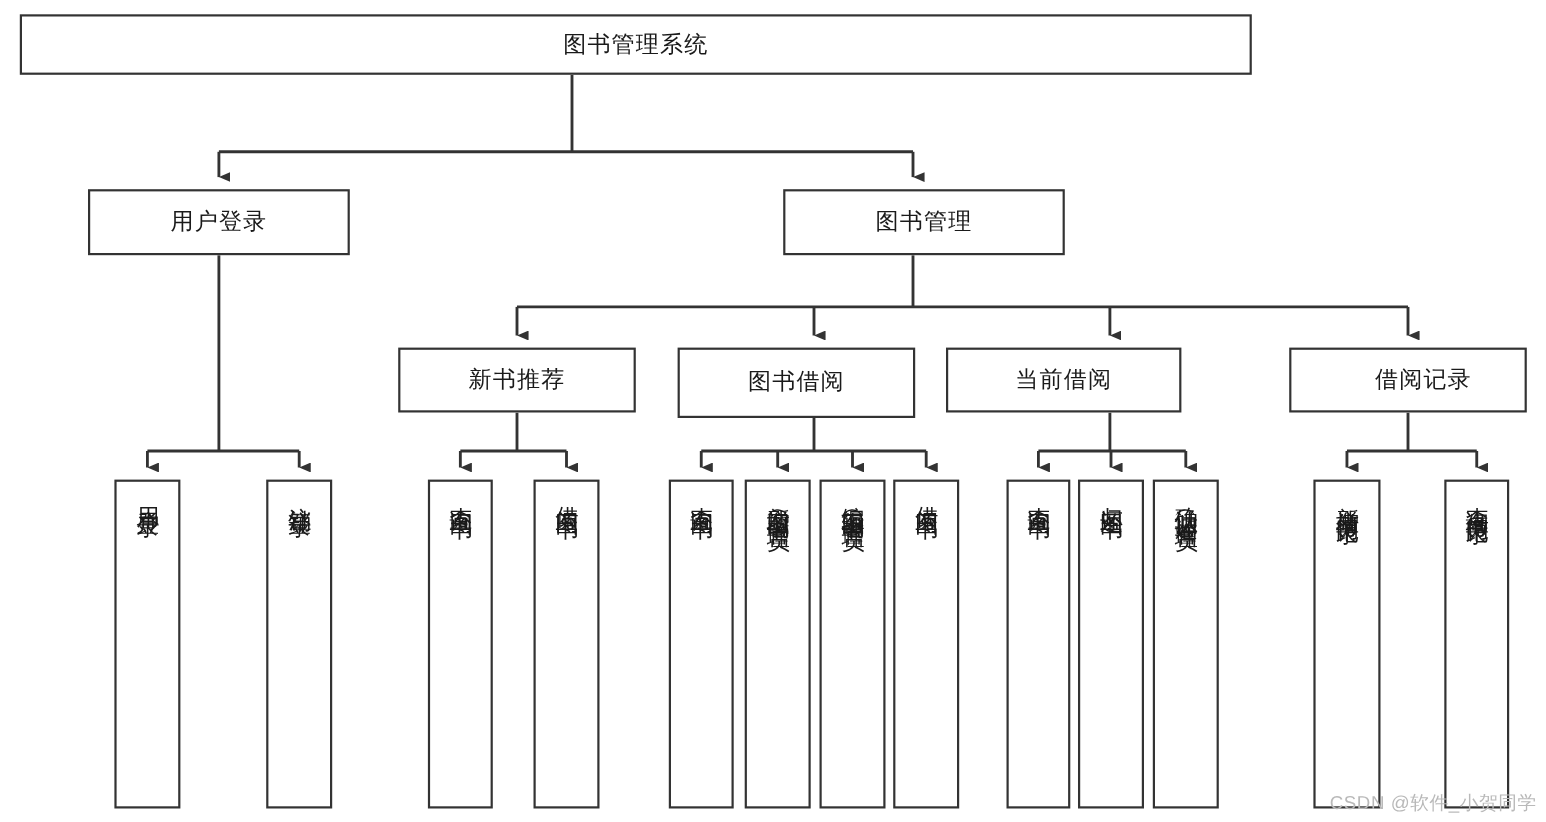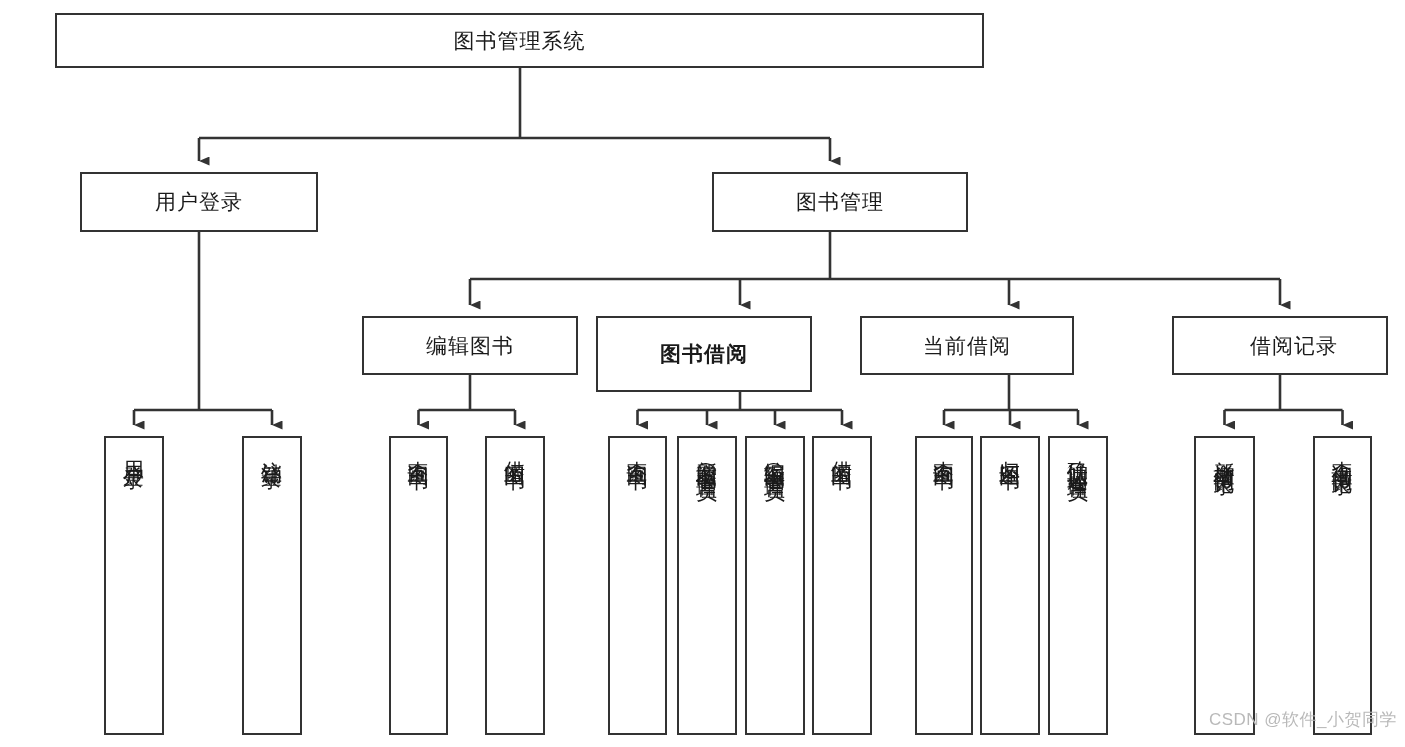--- a/index.html
+++ b/index.html
@@ -53,21 +53,21 @@
   .node.vert .node-label {
     writing-mode: vertical-rl;
     text-orientation: upright;
     font-size: 21px;
     letter-spacing: 3px;
     line-height: 1.1;
   }
   .watermark {
     position: absolute;
     right: 8px;
-    bottom: 16px;
+    bottom: 6px;
     font-size: 17px;
     color: #b9b9b9;
     letter-spacing: 0.5px;
     user-select: none;
   }
 </style>
 </head>
 <body>
 
 <div id="canvas">
@@ -109,33 +109,33 @@
         <path d="M 1224.5 410 L 1224.5 425" marker-end="url(#arrowhead)"></path>
         <path d="M 1342.5 410 L 1342.5 425" marker-end="url(#arrowhead)"></path>
         <path d="M 199 232 L 199 410"></path>
         <path d="M 134 410 L 272 410"></path>
         <path d="M 134 410 L 134 425" marker-end="url(#arrowhead)"></path>
         <path d="M 272 410 L 272 425" marker-end="url(#arrowhead)"></path>
       </g>
   </svg>
 
   <div id="node-layer">
-      <div class="node horiz" style="left: 18px; top: 13px; width: 929px; height: 55px; margin-left: 37px;">
+      <div class="node horiz" style="left: 18px; top: 13px; width: 1120px; height: 55px;">
         <span class="node-label">图书管理系统</span>
       </div>
       <div class="node horiz" style="left: 80px; top: 172px; width: 238px; height: 60px;">
         <span class="node-label">用户登录</span>
       </div>
       <div class="node horiz" style="left: 712px; top: 172px; width: 256px; height: 60px;">
         <span class="node-label">图书管理</span>
       </div>
       <div class="node horiz" style="left: 362px; top: 316px; width: 216px; height: 59px;">
-        <span class="node-label">编辑图书</span>
+        <span class="node-label">新书推荐</span>
       </div>
-      <div class="node horiz" style="left: 596px; top: 316px; width: 216px; height: 76px; font-weight: bold;">
+      <div class="node horiz" style="left: 616px; top: 316px; width: 216px; height: 64px;">
         <span class="node-label">图书借阅</span>
       </div>
       <div class="node horiz" style="left: 860px; top: 316px; width: 214px; height: 59px;">
         <span class="node-label">当前借阅</span>
       </div>
       <div class="node horiz" style="left: 1172px; top: 316px; width: 216px; height: 59px; padding-left: 28px;">
         <span class="node-label">借阅记录</span>
       </div>
       <div class="node vert" style="left: 104px; top: 436px; width: 60px; height: 299px;">
         <span class="node-label">用户登录</span>

